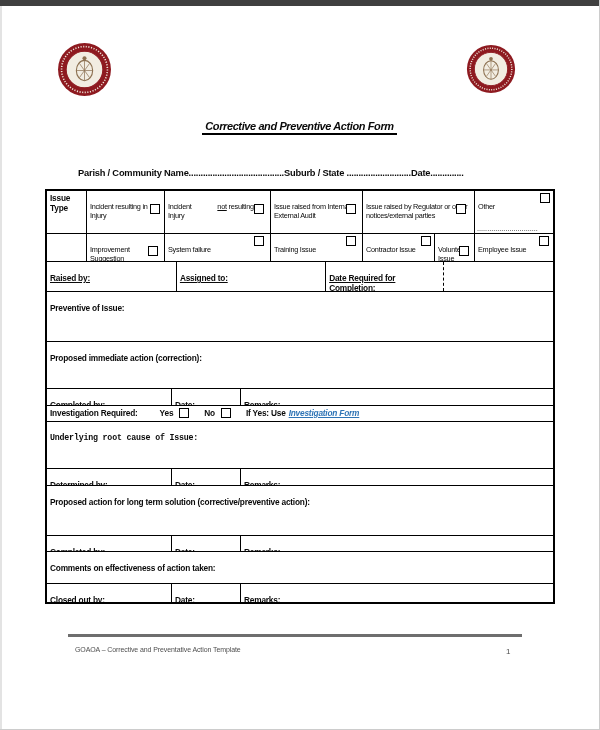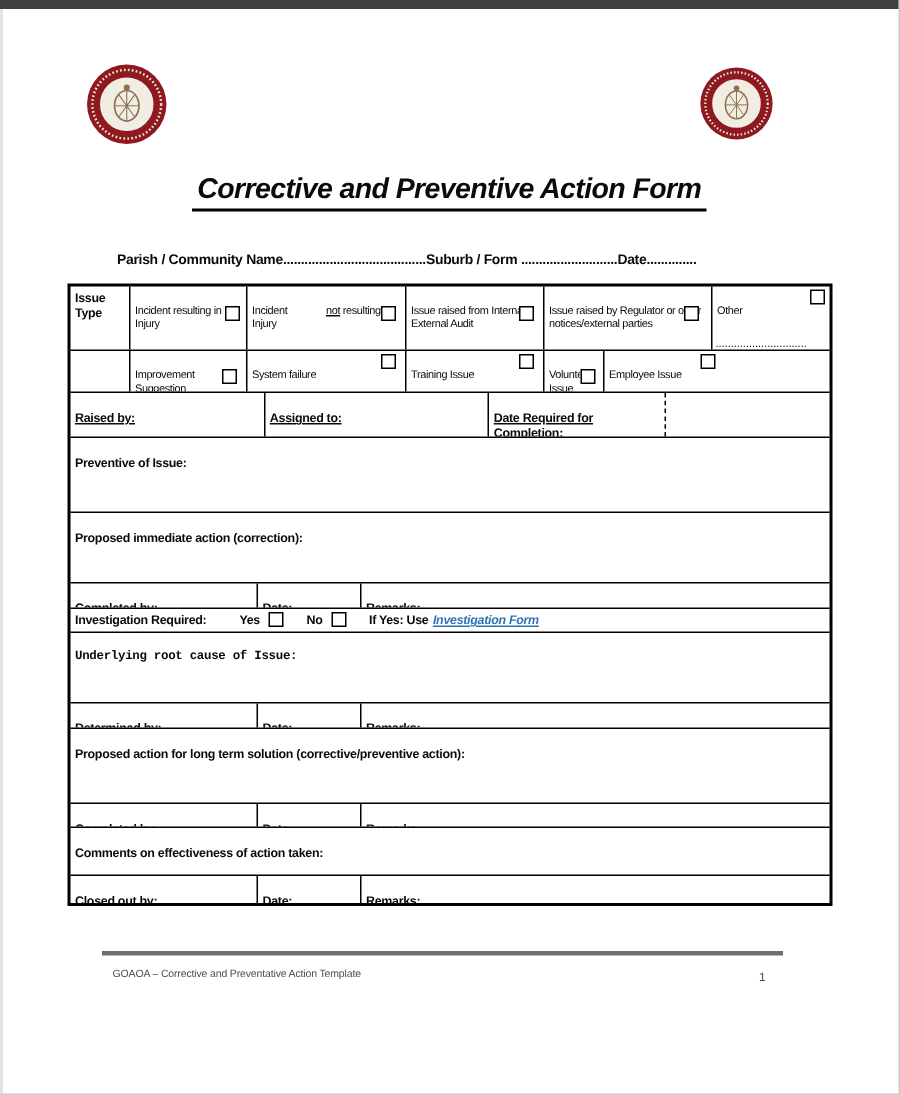--- a/index.html
+++ b/index.html
@@ -11,21 +11,21 @@
   }
   .top-edge { position: absolute; top: 0; left: 0; width: 600px; height: 6px; background: #3f3f3f; }
   .left-edge { position: absolute; top: 6px; left: 0; width: 2px; height: 724px; background: #e3e3e3; }
 
   .seal { position: absolute; }
   .seal-left { left: 57px; top: 42px; }
   .seal-right { left: 466px; top: 44px; }
 
   .title-wrap { position: absolute; top: 116px; left: 0; width: 100%; text-align: center; }
   .title {
-    display: inline-block; font-size: 19px; font-weight: bold; font-style: italic;
+    display: inline-block; font-size: 11px; font-weight: bold; font-style: italic;
     letter-spacing: -0.4px; border-bottom: 2px solid #000; padding: 0 3px 1px 3px;
   }
 
   .parish-line {
     position: absolute; top: 168px; left: 78px; white-space: nowrap;
     font-size: 9.3px; font-weight: bold; letter-spacing: -0.2px;
   }
 
   .tbl {
     position: absolute; left: 45px; top: 189px; width: 510px;
@@ -85,21 +85,21 @@
       <ellipse cx="27" cy="28" rx="8" ry="10" fill="none" stroke="#8C7050" stroke-width="1.1"></ellipse>
       <path d="M27 18 v20 M19 28 h16 M22 21 l10 14 M32 21 l-10 14" stroke="#8C7050" stroke-width="0.7" fill="none"></path>
       <circle cx="27" cy="16" r="2" fill="#8C7050"></circle>
     </svg>
   </div>
 
   <div class="title-wrap">
     <span class="title">Corrective and Preventive Action Form</span>
   </div>
 
-  <div class="parish-line"><span>Parish / Community Name</span><span>........................................</span><span>Suburb / Form </span><span>...........................</span><span>Date</span><span>..............</span></div>
+  <div class="parish-line"><span>Parish / Community Name</span><span>........................................</span><span>Suburb / State </span><span>...........................</span><span>Date</span><span>..............</span></div>
 
   <div class="tbl">
 
     <div class="row" style="height:43px;">
       <div class="c lbl" style="width:40px;">Issue
 Type</div>
       <div class="c" style="width:78px;">
         <span>Incident  resulting in
 Injury</span>
         <span class="cb" style="top:13px; right:4px;"></span>
@@ -132,20 +132,24 @@
 Suggestion</span>
         <span class="cb" style="top:12px; right:6px;"></span>
       </div>
       <div class="c" style="width:106px;">
         <span>System failure</span>
         <span class="cb" style="top:2px; right:6px;"></span>
       </div>
       <div class="c" style="width:92px;">
         <span>Training Issue</span>
         <span class="cb" style="top:2px; right:6px;"></span>
+      </div>
+      <div class="c" style="width:72px;">
+        <span>Contractor Issue</span>
+        <span class="cb" style="top:2px; right:3px;"></span>
       </div>
       <div class="c" style="width:40px;">
         <span>Volunteer
 Issue</span>
         <span class="cb" style="top:12px; left:24px;"></span>
       </div>
       <div class="c end" style="width:78px;">
         <span>Employee Issue</span>
         <span class="cb" style="top:2px; right:4px;"></span>
       </div>

